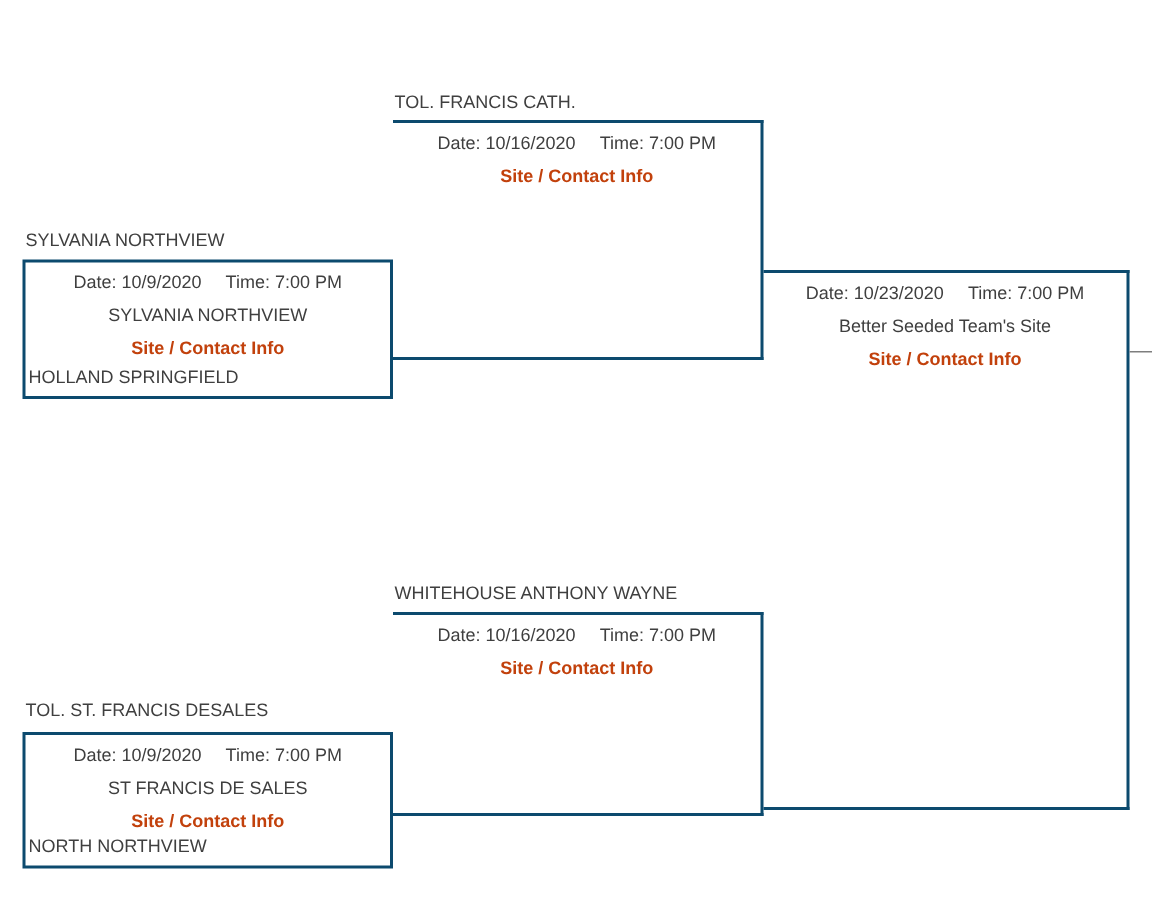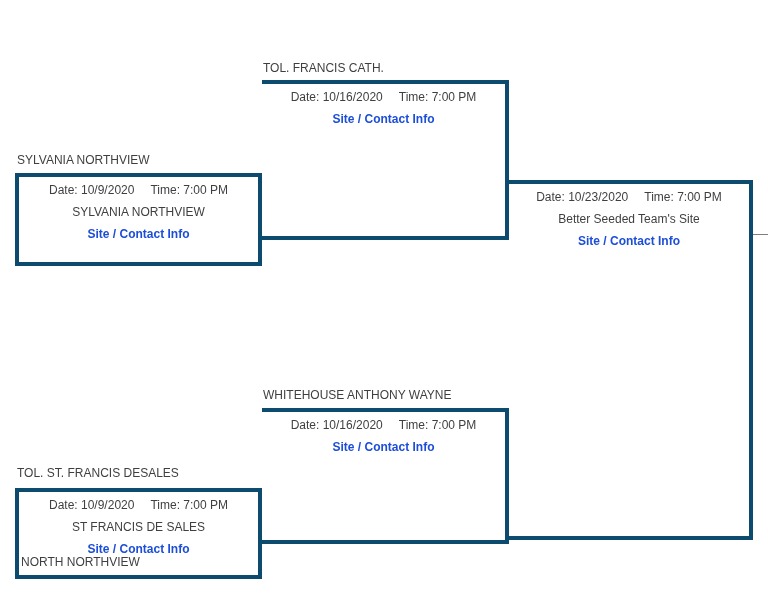--- a/index.html
+++ b/index.html
@@ -13,35 +13,35 @@
     overflow: hidden;
   }
   .team-label {
     position: absolute;
     font-size: 12px;
     line-height: 14px;
     white-space: nowrap;
   }
   .game-box {
     position: absolute;
-    border: 4px solid #0c4a6e;
+    border: 2px solid #0c4a6e;
     box-sizing: border-box;
     background: transparent;
   }
   .game-box.open-left { border-left: none; }
   .game-info { padding-top: 2px; text-align: center; }
   .game-info .line {
     font-size: 12px;
     line-height: 22px;
     height: 22px;
     white-space: nowrap;
   }
   .date-time .time { margin-left: 16px; }
   .site-link {
-    color: #1d4ed8;
+    color: #c2410c;
     font-weight: bold;
     cursor: pointer;
   }
   .bottom-team {
     position: absolute;
     left: 2px;
     bottom: 6px;
     font-size: 12px;
     line-height: 14px;
     white-space: nowrap;
@@ -62,20 +62,21 @@
 
   <div class="team-label" style="left:17px; top:153px;">SYLVANIA NORTHVIEW</div>
   <div class="game-box" style="left:15px; top:173px; width:247px; height:93px;">
     <div class="game-info">
       <div class="line date-time">
         <span class="date">Date: 10/9/2020</span><span class="time">Time: 7:00 PM</span>
       </div>
       <div class="line site-name">SYLVANIA NORTHVIEW</div>
       <div class="line site-link">Site / Contact Info</div>
     </div>
+    <div class="bottom-team">HOLLAND SPRINGFIELD</div>
   </div>
 
   <div class="team-label" style="left:263px; top:61px;">TOL. FRANCIS CATH.</div>
   <div class="game-box open-left" style="left:262px; top:80px; width:247px; height:160px;">
     <div class="game-info">
       <div class="line date-time">
         <span class="date">Date: 10/16/2020</span><span class="time">Time: 7:00 PM</span>
       </div>
       <div class="line site-link">Site / Contact Info</div>
     </div>

